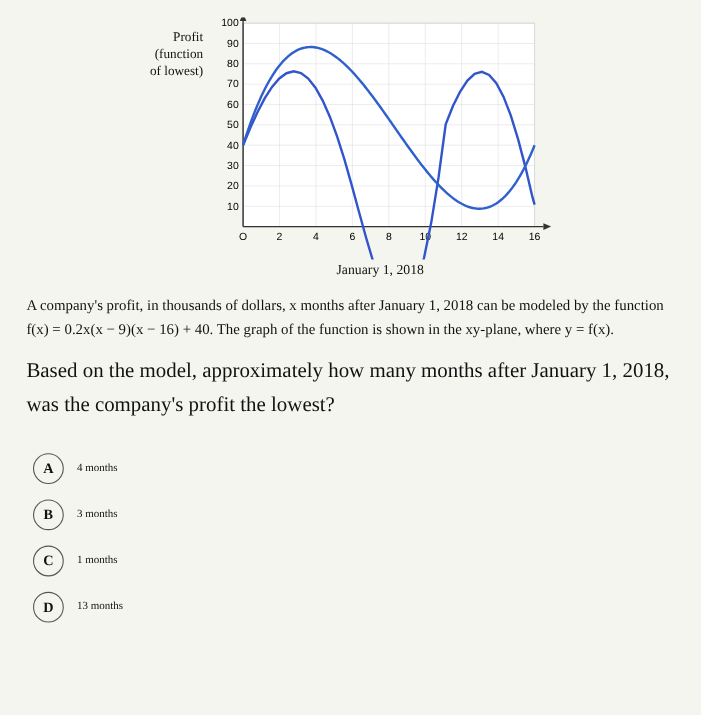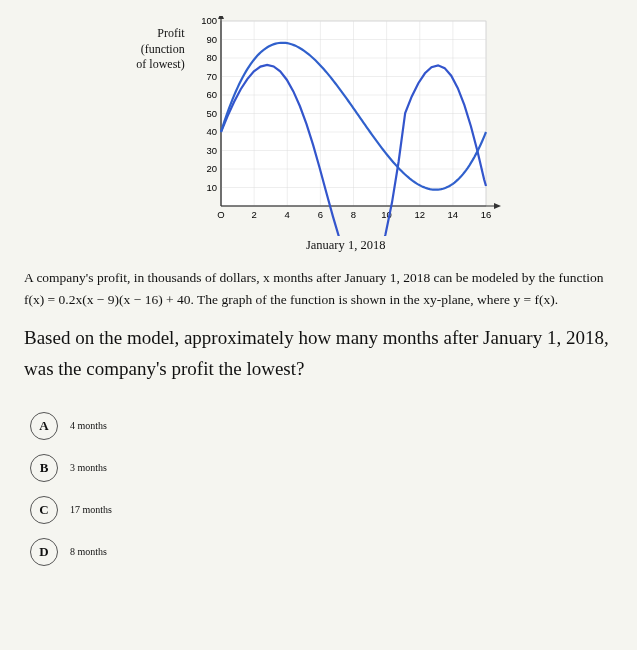--- a/index.html
+++ b/index.html
@@ -217,19 +217,19 @@
 <div class="option">
       <div class="option-circle">A</div>
       <span class="option-text">4 months</span>
     </div>
     <div class="option">
       <div class="option-circle">B</div>
       <span class="option-text">3 months</span>
     </div>
     <div class="option">
       <div class="option-circle">C</div>
-      <span class="option-text">17 months</span>
+      <span class="option-text">1 months</span>
     </div>
     <div class="option">
       <div class="option-circle">D</div>
-      <span class="option-text">8 months</span>
+      <span class="option-text">13 months</span>
     </div>
   </div>
 
 </body></html>

